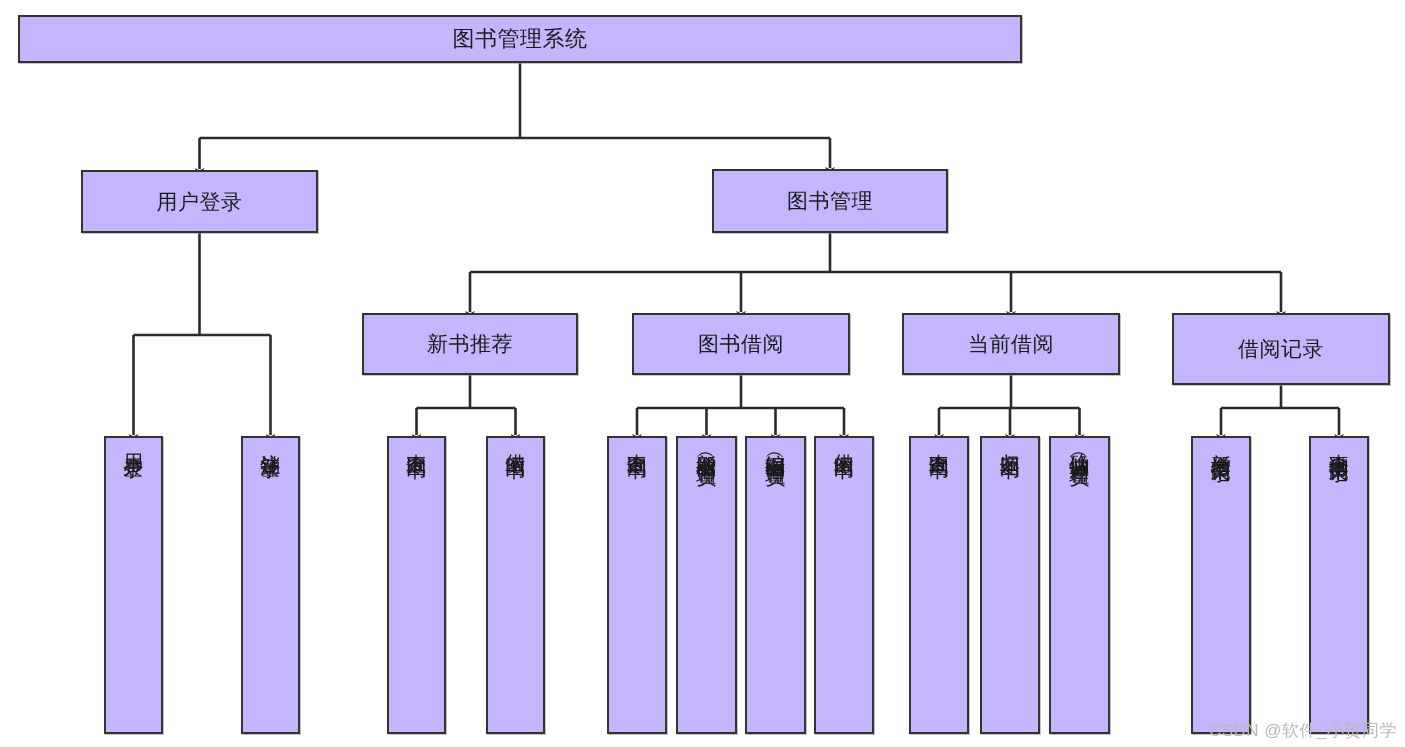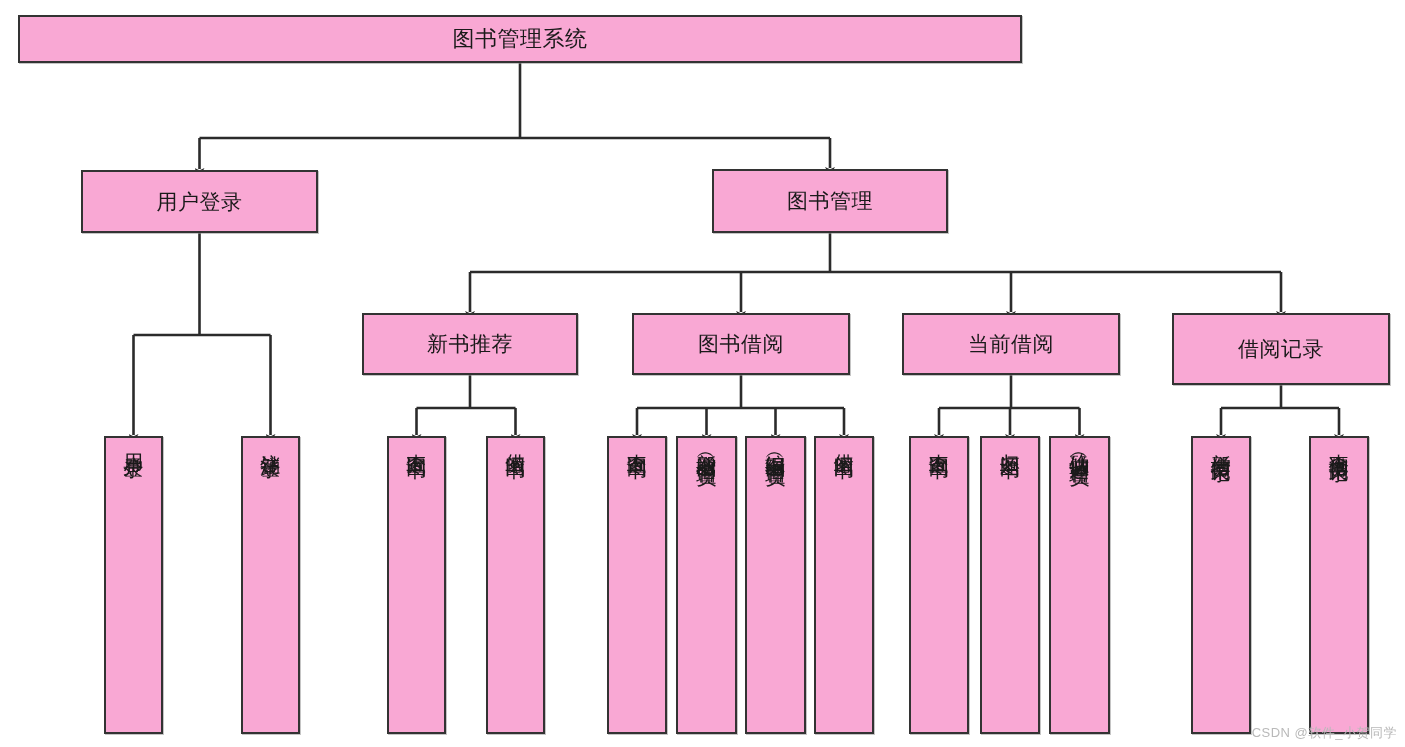--- a/index.html
+++ b/index.html
@@ -22,21 +22,21 @@
     position: absolute;
     left: 0;
     top: 0;
     width: 1405px;
     height: 747px;
     pointer-events: none;
   }
   .node {
     position: absolute;
     box-sizing: border-box;
-    background: #f9a8d4;
+    background: #c4b5fd;
     border: 2.5px solid #333333;
     display: flex;
     align-items: center;
     justify-content: center;
     color: #1a1a1a;
     box-shadow: 1px 1px 0 rgba(150,150,150,0.55);
   }
   .node.h {
     font-size: 21px;
     letter-spacing: 0.5px;
@@ -56,21 +56,21 @@
     font-size: 20px;
     line-height: 1.42;
     letter-spacing: 2px;
     white-space: nowrap;
     color: #1a1a1a;
   }
   .watermark {
     position: absolute;
     right: 8px;
     bottom: 5px;
-    font-size: 13px;
+    font-size: 17px;
     color: #b9b9b9;
     letter-spacing: 0.5px;
     white-space: nowrap;
     user-select: none;
   }
 </style>
 </head>
 <body>
 
 <div id="canvas">

